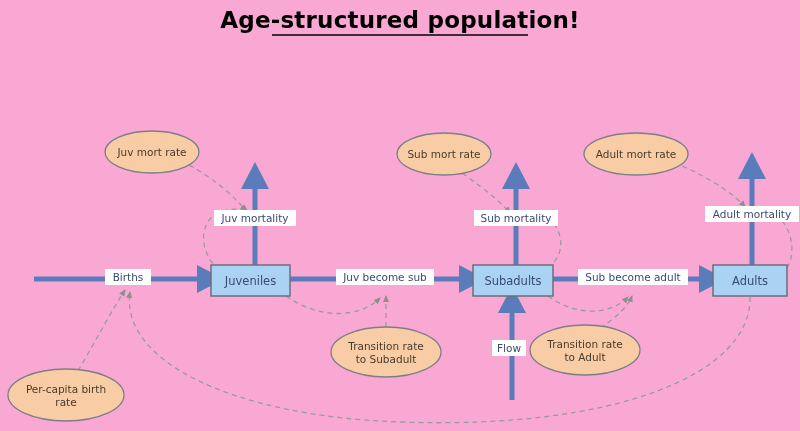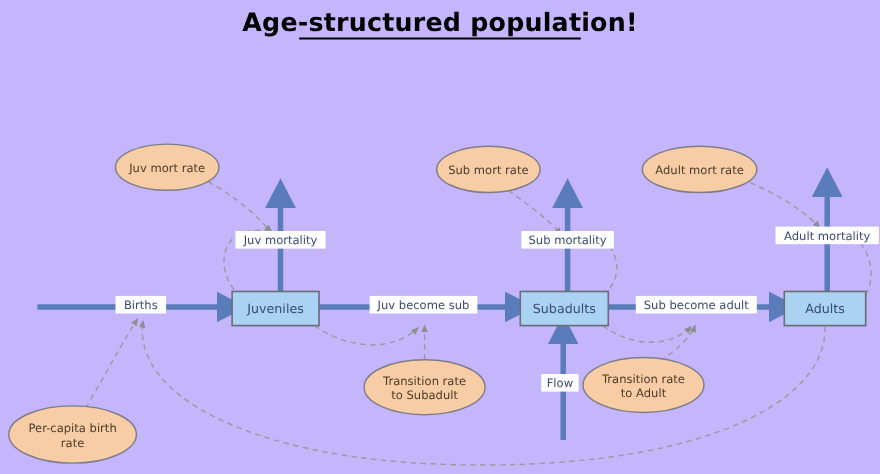--- a/index.html
+++ b/index.html
@@ -10,21 +10,21 @@
   body {
     width: 800px;
     height: 431px;
     overflow: hidden;
     font-family: "DejaVu Sans", sans-serif;
   }
   #canvas {
     position: relative;
     width: 800px;
     height: 431px;
-    background: #c4b5fd;
+    background: #f9a8d4;
   }
   #diagram-svg {
     position: absolute;
     left: 0;
     top: 0;
   }
   .title-text {
     font-family: "DejaVu Sans", sans-serif;
     font-size: 23px;
     font-weight: 700;

